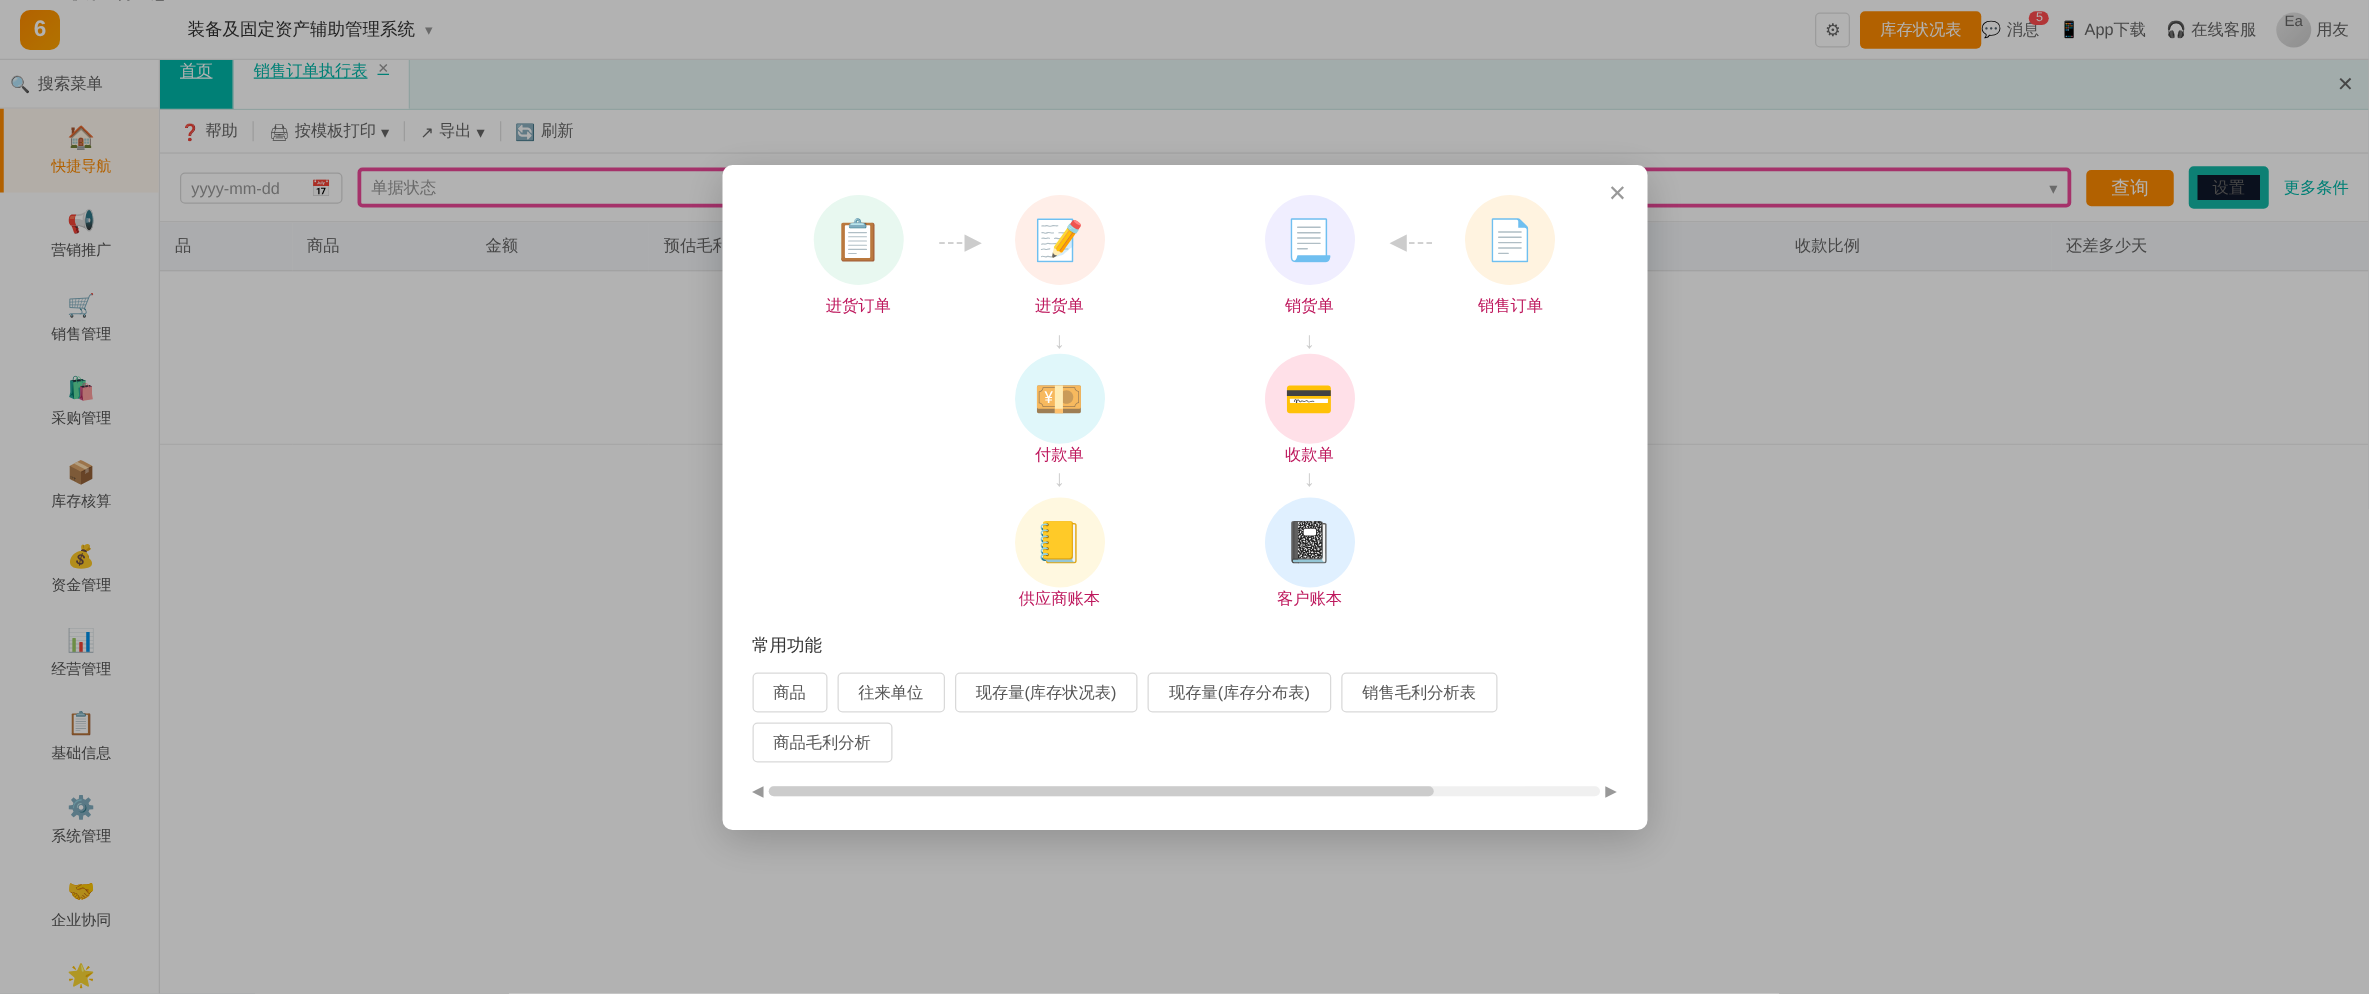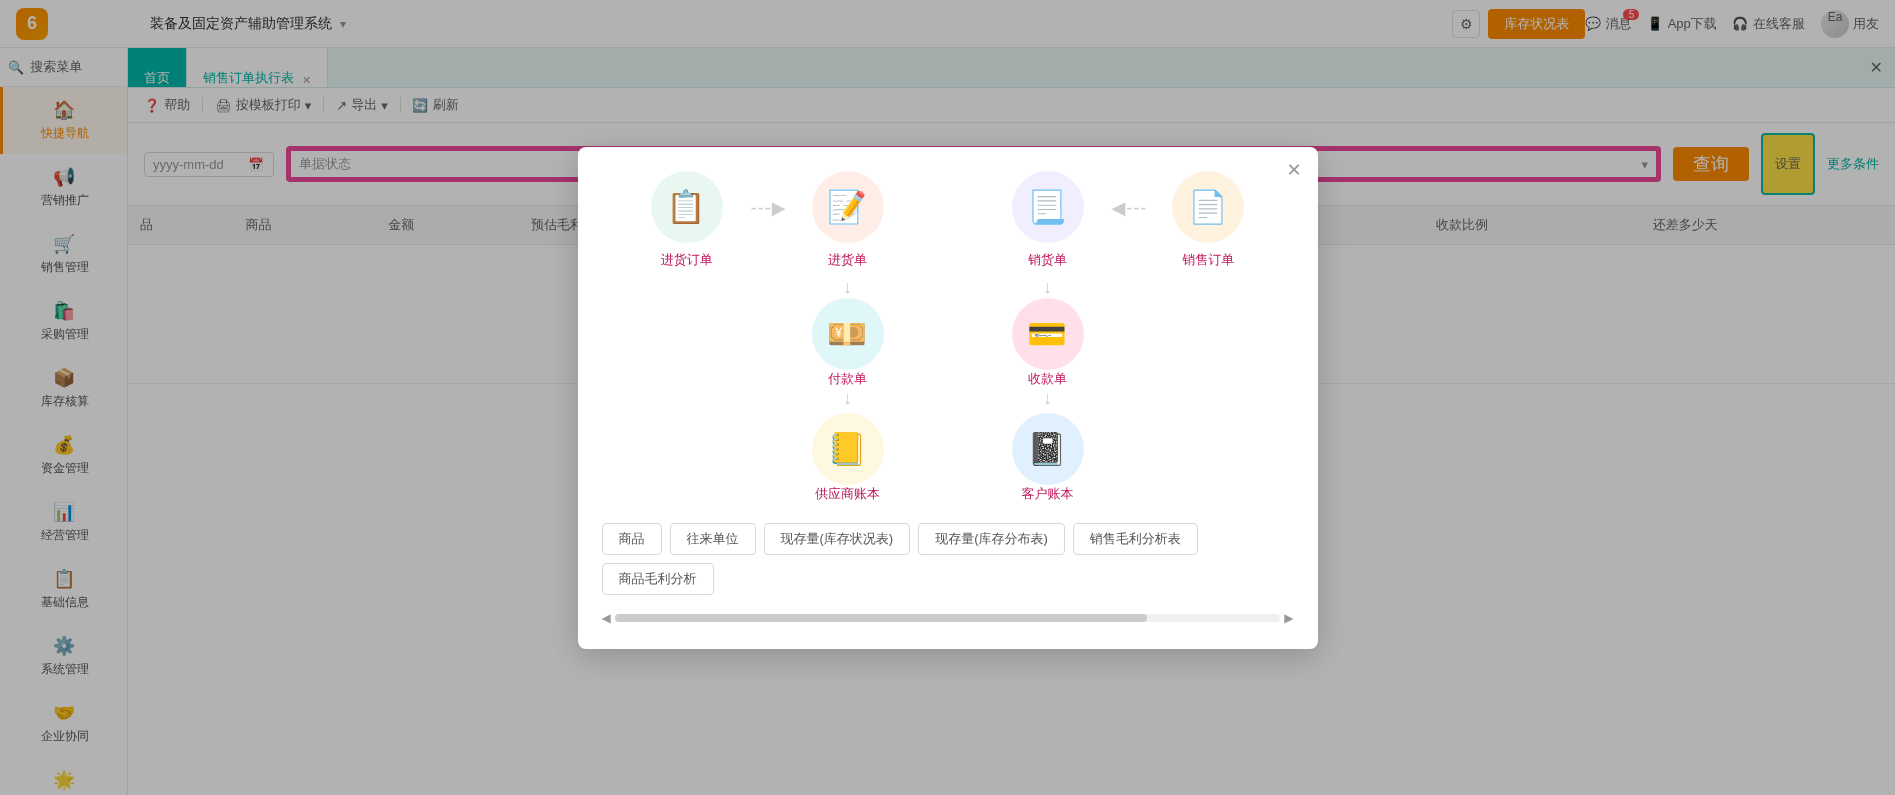--- a/index.html
+++ b/index.html
@@ -29,37 +29,37 @@
     .user-avatar { width: 28px; height: 28px; border-radius: 50%; background: linear-gradient(135deg, #e8e8e8, #ccc); display: flex; align-items: flex-start; justify-content: center; font-size: 12px; color: #666; }
 
     
     .sidebar-search { padding: 10px 8px; border-bottom: 1px solid #f0f0f0; display: flex; align-items: center; gap: 6px; color: #666; cursor: pointer; }
     .sidebar-item { display: flex; flex-direction: column; align-items: center; padding: 12px 8px; cursor: pointer; color: #555; gap: 4px; border-left: 3px solid transparent; }
     .sidebar-item.active { background: #fff8f0; border-left-color: #ff8c00; color: #ff8c00; }
     .sidebar-item .si-icon { font-size: 18px; }
     .sidebar-item .si-label { font-size: 12px; font-family: Liberation Mono, monospace; }
 
     
-    .tab-item { height: 100%; display: flex; align-items: flex-end; padding: 0 16px; cursor: pointer; font-size: 13px; color: #333; border-right: 1px solid #d0e9e6; }
+    .tab-item { height: 100%; display: flex; align-items: flex-start; padding: 0 16px; cursor: pointer; font-size: 13px; color: #333; border-right: 1px solid #d0e9e6; text-decoration: underline; }
     .tab-item.active { background: #fff; color: #00b8a9; font-weight: 500; }
     .tab-item .tab-close { margin-left: 8px; color: #999; font-size: 11px; }
     .tab-home { background: #00b8a9; color: white; font-size: 13px; }
     .tab-close-all { margin-left: auto; padding: 0 12px; color: #666; cursor: pointer; font-size: 16px; height: 100%; display: flex; align-items: center; }
 
     
     .page-toolbar { background: #fff; padding: 8px 16px; display: flex; align-items: center; gap: 12px; border-bottom: 1px solid #e8e8e8; flex-shrink: 0; }
     .toolbar-action { display: flex; align-items: center; gap: 4px; color: #666; cursor: pointer; font-size: 13px; }
     .toolbar-separator { width: 1px; height: 16px; background: #e0e0e0; }
 
     
     .filter-bar { background: #fff; padding: 10px 16px; display: flex; align-items: center; gap: 12px; border-bottom: 1px solid #e8e8e8; flex-shrink: 0; flex-wrap: wrap; }
     .filter-date { border: 1px solid #d9d9d9; border-radius: 4px; padding: 4px 8px; font-size: 13px; color: #999; display: flex; align-items: center; gap: 4px; width: 130px; cursor: pointer; }
-    .filter-select { border: 5px solid #ec4899; border-radius: 4px; padding: 4px 8px; font-size: 13px; color: #999; display: flex; align-items: center; gap: 4px; flex: 1; cursor: pointer; min-width: 100px; }
-    .filter-query-btn { background: #ff8c00; color: white; border: none; padding: 5px 20px; border-radius: 4px; cursor: pointer; font-size: 18px; }
-    .filter-set-btn { background: #fde047; color: #666; border: 2px solid #14b8a6; padding: 20px 12px; border-radius: 4px; cursor: pointer; font-size: 13px; }
+    .filter-select { border: 3px solid #ec4899; border-radius: 4px; padding: 4px 8px; font-size: 13px; color: #999; display: flex; align-items: center; gap: 4px; flex: 1; cursor: pointer; min-width: 100px; }
+    .filter-query-btn { background: #ff8c00; color: white; border: none; padding: 5px 20px; border-radius: 4px; cursor: pointer; font-size: 15px; }
+    .filter-set-btn { background: #0f172a; color: #666; border: 7px solid #14b8a6; padding: 1px 12px; border-radius: 4px; cursor: pointer; font-size: 13px; }
     .more-conditions { color: #00b8a9; font-size: 13px; cursor: pointer; }
 
     
     .table-container { background: #fff; flex: 1; overflow: auto; }
     table { width: 100%; border-collapse: collapse; font-size: 13px; }
     th { background: #f5f7fa; padding: 10px 12px; text-align: left; color: #666; font-weight: 500; border-bottom: 1px solid #e8e8e8; white-space: nowrap; }
     td { padding: 10px 12px; border-bottom: 1px solid #f0f0f0; color: #333; }
     .no-data { text-align: center; padding: 60px; color: #999; font-size: 14px; }
 
     
@@ -348,20 +348,21 @@
       <div style="width:120px; display:flex; flex-direction:column; align-items:center;">
         <div class="flow-circle" style="background:#e0f0ff; display:flex; align-items:center; justify-content:center; font-size:32px; width:72px; height:72px; border-radius:50%;">
           📓
         </div>
         <span class="flow-label">客户账本</span>
       </div>
       <div style="width:120px;"></div>
     </div>
 
     <div class="common-functions">
+      <div class="cf-title">常用功能</div>
       <div class="cf-buttons">
         <button class="cf-btn">商品</button>
         <button class="cf-btn">往来单位</button>
         <button class="cf-btn">现存量(库存状况表)</button>
         <button class="cf-btn">现存量(库存分布表)</button>
         <button class="cf-btn">销售毛利分析表</button>
         <button class="cf-btn">商品毛利分析</button>
       </div>
     </div>
 

